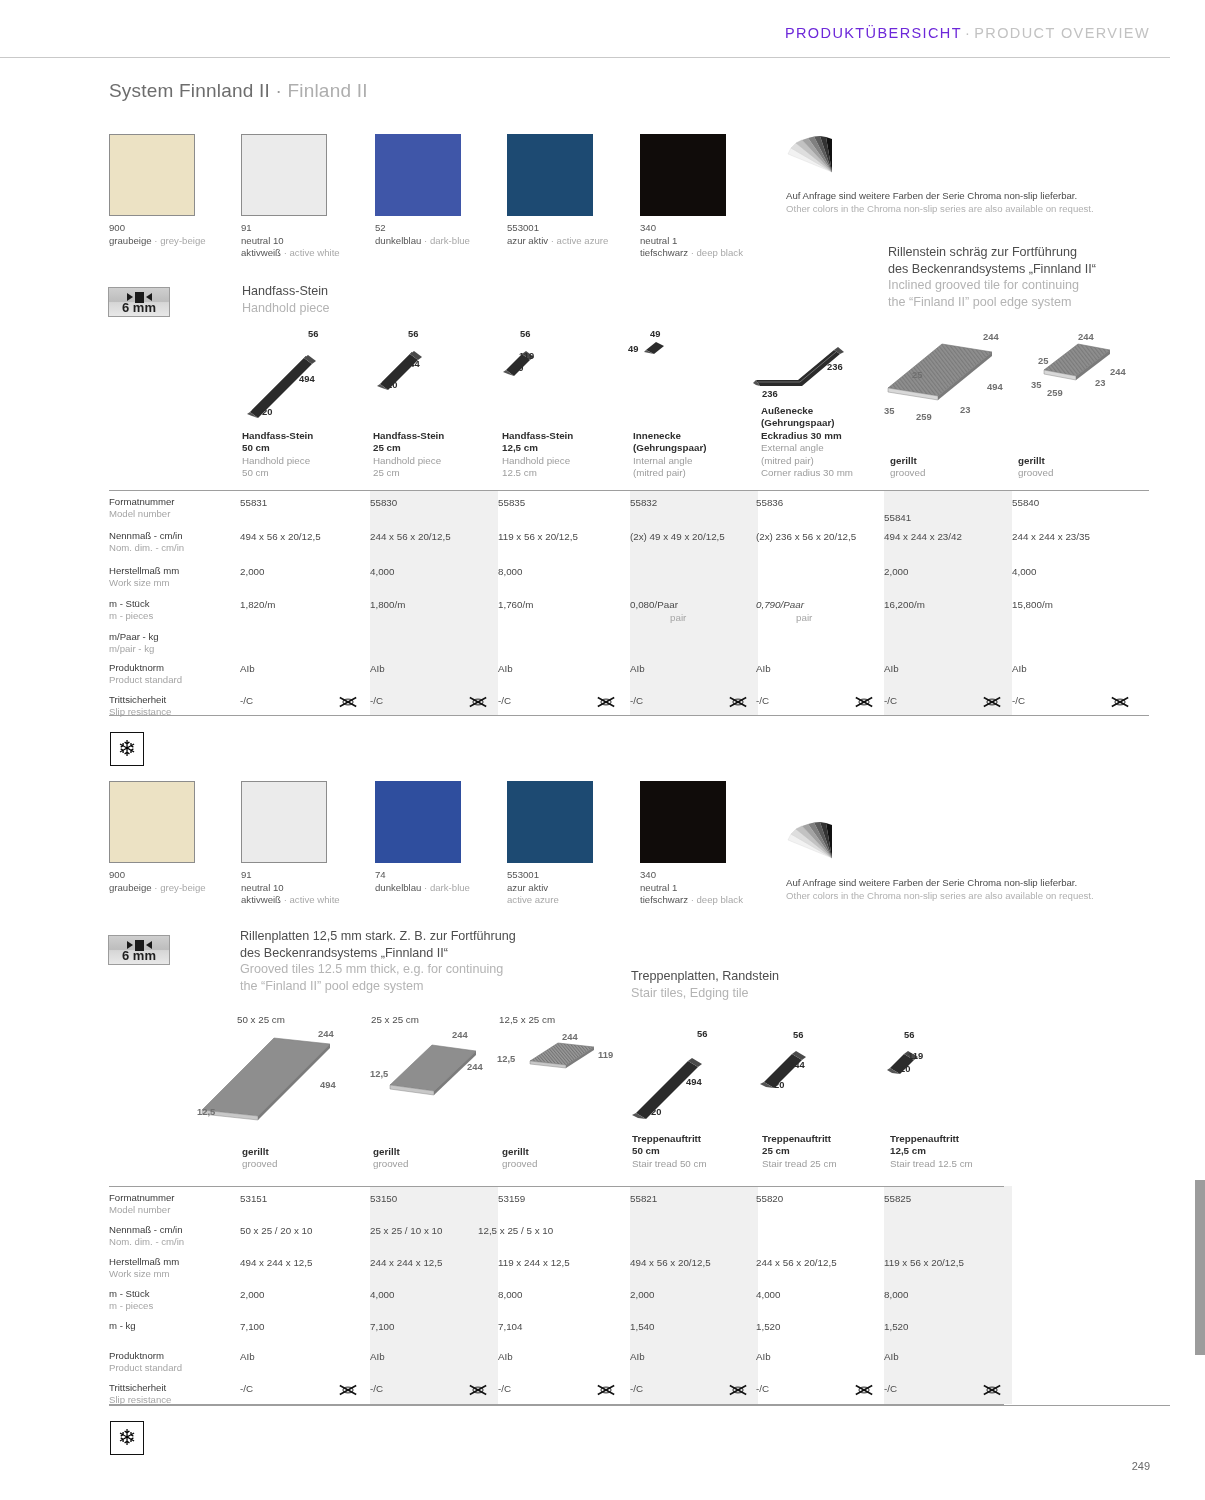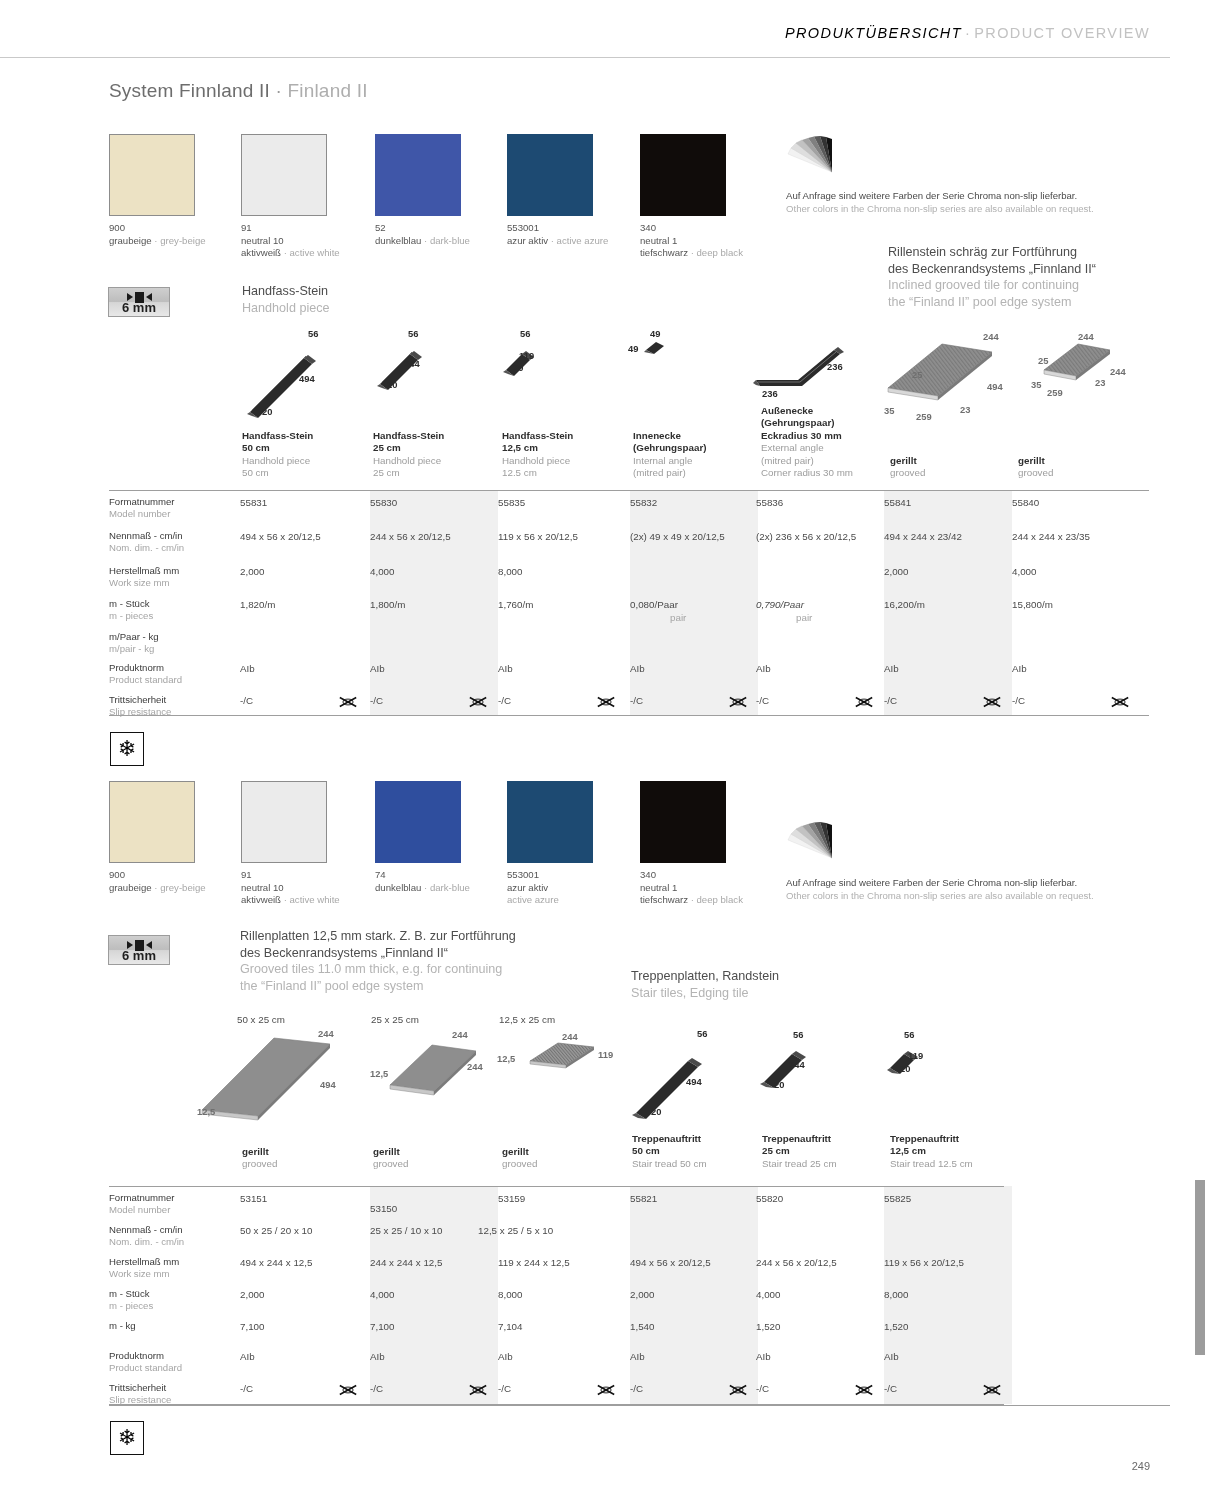--- a/index.html
+++ b/index.html
@@ -15,21 +15,21 @@
   .page{position:relative;width:1205px;height:1500px;}
 
   
   .header-rule{
     position:absolute;left:0;top:57px;width:1170px;height:1px;background:#c9c9c9;
   }
   .header-title{
     position:absolute;right:55px;top:25px;
     font-size:14.5px;letter-spacing:1.4px;color:#b3b3b3;white-space:nowrap;
   }
-  .header-title .de{color:#000000;font-style:italic;}
+  .header-title .de{color:#6d28d9;}
   .header-title .sep{color:#c0c0c0;padding:0 3px;}
   .header-title .en{color:#c2c2c2;}
 
   
   .sys-title{
     position:absolute;left:109px;top:80px;
     font-size:19px;color:#6d6d6d;font-weight:400;letter-spacing:.2px;
   }
   .sys-title .en{color:#aeaeae;}
   .sys-title .sep{color:#9a9a9a;}
@@ -391,21 +391,21 @@
       <div class="cell" style="left: 647px; top: 41px;">(2x) 236 x 56 x 20/12,5</div>
       <div class="cell" style="left: 647px; top: 109px; font-style: italic;">0,790/Paar</div>
       <div class="cell" style="left: 687px; top: 122px;"><span class="sub">pair</span></div>
       <div class="cell" style="left: 647px; top: 173px;">AIb</div>
       <div class="cell" style="left: 647px; top: 205px;">-/C</div>
       <svg viewBox="0 0 22 14" width="22" height="14" class="slip-icon" style="position: absolute; left: 745px; top: 205px;">
         <ellipse cx="11" cy="7" rx="5.5" ry="3.2" fill="none" stroke="#111" stroke-width="1"></ellipse>
         <path d="M2,2 L20,12" stroke="#111" stroke-width="1.7" fill="none"></path>
         <path d="M2,12 L20,2" stroke="#111" stroke-width="1.7" fill="none"></path>
       </svg>
-      <div class="cell" style="left: 775px; top: 7px;">55841</div>
+      <div class="cell" style="left: 775px; top: 22px;">55841</div>
       <div class="cell" style="left: 775px; top: 41px;">494 x 244 x 23/42</div>
       <div class="cell" style="left: 775px; top: 76px;">2,000</div>
       <div class="cell" style="left: 775px; top: 109px;">16,200/m</div>
       <div class="cell" style="left: 775px; top: 173px;">AIb</div>
       <div class="cell" style="left: 775px; top: 205px;">-/C</div>
       <svg viewBox="0 0 22 14" width="22" height="14" class="slip-icon" style="position: absolute; left: 873px; top: 205px;">
         <ellipse cx="11" cy="7" rx="5.5" ry="3.2" fill="none" stroke="#111" stroke-width="1"></ellipse>
         <path d="M2,2 L20,12" stroke="#111" stroke-width="1.7" fill="none"></path>
         <path d="M2,12 L20,2" stroke="#111" stroke-width="1.7" fill="none"></path>
       </svg>
@@ -477,21 +477,21 @@
       <div class="tri-l"></div>
         <div class="blk"></div>
         <div class="tri-r"></div>
     </div>
     <div class="lbl">6 mm</div>
   </div>
 
   <div class="grp-head" style="left:240px;top:928px;">
     <div class="de">Rillenplatten 12,5 mm stark. Z. B. zur Fortführung</div>
     <div class="de">des Beckenrandsystems „Finnland II“</div>
-    <div class="en">Grooved tiles 11.0 mm thick, e.g. for continuing</div>
+    <div class="en">Grooved tiles 12.5 mm thick, e.g. for continuing</div>
     <div class="en">the “Finland II” pool edge system</div>
   </div>
   <div class="grp-head" style="left:631px;top:968px;">
     <div class="de">Treppenplatten, Randstein</div>
     <div class="en">Stair tiles, Edging tile</div>
   </div>
 
   <div class="sizecap" style="left:237px;top:1014px;">50 x 25 cm</div>
   <div class="sizecap" style="left:371px;top:1014px;">25 x 25 cm</div>
   <div class="sizecap" style="left:499px;top:1014px;">12,5 x 25 cm</div>
@@ -622,21 +622,21 @@
       <div class="cell" style="left: 131px; top: 71px;">494 x 244 x 12,5</div>
       <div class="cell" style="left: 131px; top: 103px;">2,000</div>
       <div class="cell" style="left: 131px; top: 135px;">7,100</div>
       <div class="cell" style="left: 131px; top: 165px;">AIb</div>
       <div class="cell" style="left: 131px; top: 197px;">-/C</div>
       <svg viewBox="0 0 22 14" width="22" height="14" class="slip-icon" style="position: absolute; left: 229px; top: 197px;">
         <ellipse cx="11" cy="7" rx="5.5" ry="3.2" fill="none" stroke="#111" stroke-width="1"></ellipse>
         <path d="M2,2 L20,12" stroke="#111" stroke-width="1.7" fill="none"></path>
         <path d="M2,12 L20,2" stroke="#111" stroke-width="1.7" fill="none"></path>
       </svg>
-      <div class="cell" style="left: 261px; top: 17px;">53150</div>
+      <div class="cell" style="left: 261px; top: 7px;">53150</div>
       <div class="cell" style="left: 261px; top: 39px;">25 x 25 / 10 x 10</div>
       <div class="cell" style="left: 261px; top: 71px;">244 x 244 x 12,5</div>
       <div class="cell" style="left: 261px; top: 103px;">4,000</div>
       <div class="cell" style="left: 261px; top: 135px;">7,100</div>
       <div class="cell" style="left: 261px; top: 165px;">AIb</div>
       <div class="cell" style="left: 261px; top: 197px;">-/C</div>
       <svg viewBox="0 0 22 14" width="22" height="14" class="slip-icon" style="position: absolute; left: 359px; top: 197px;">
         <ellipse cx="11" cy="7" rx="5.5" ry="3.2" fill="none" stroke="#111" stroke-width="1"></ellipse>
         <path d="M2,2 L20,12" stroke="#111" stroke-width="1.7" fill="none"></path>
         <path d="M2,12 L20,2" stroke="#111" stroke-width="1.7" fill="none"></path>

